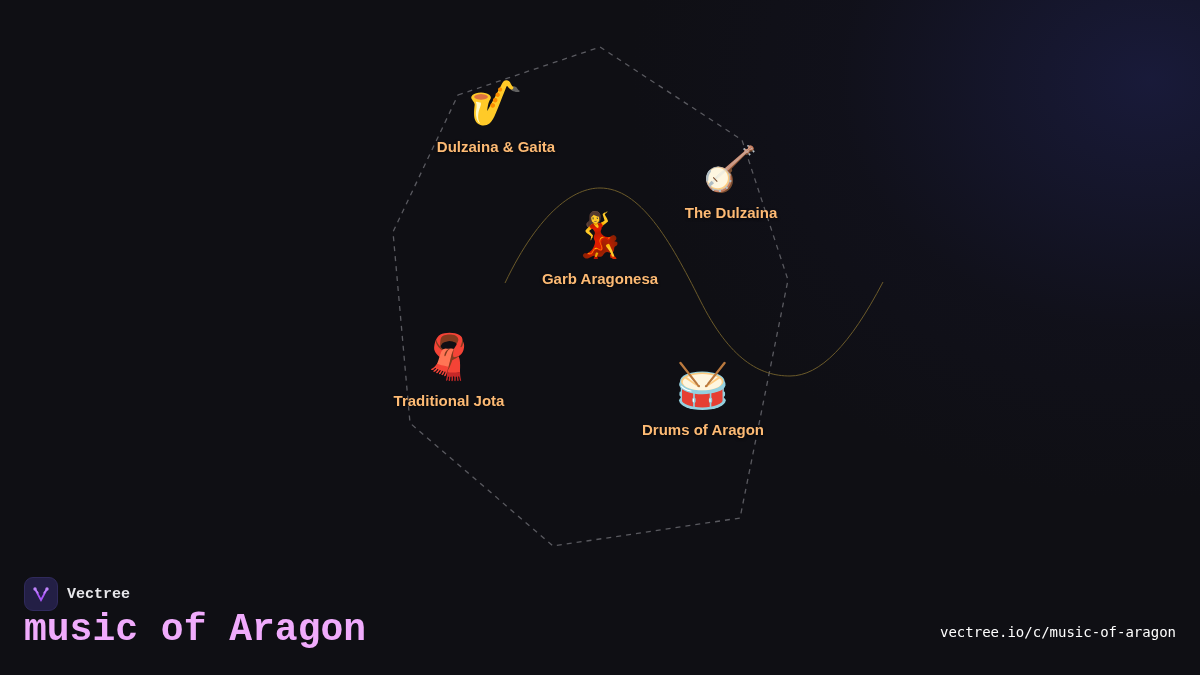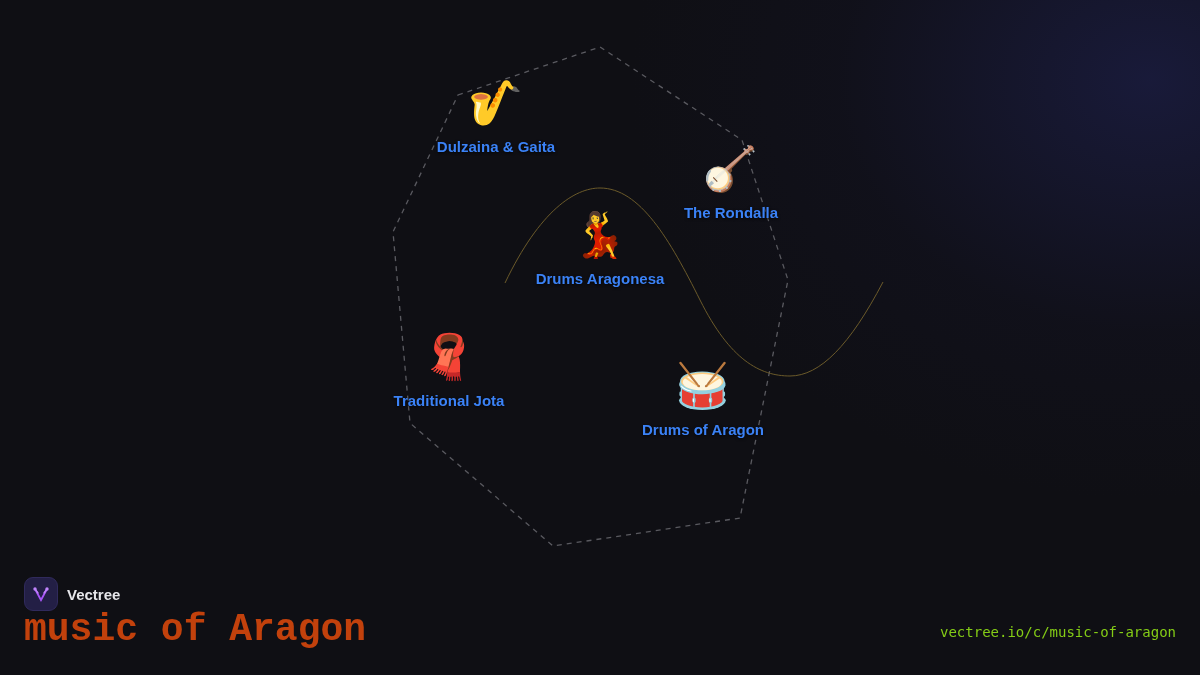--- a/index.html
+++ b/index.html
@@ -15,64 +15,64 @@
   svg.graph { position: absolute; left: 0; top: 0; }
   .node {
     position: absolute; transform: translate(-50%, 0);
     display: flex; flex-direction: column; align-items: center;
   }
   .node .emoji {
     font-size: 44px; line-height: 54px; height: 54px;
     font-family: "DejaVu Sans", sans-serif;
   }
   .node .label {
-    margin-top: 8px; color: #3b82f6; font-weight: bold; font-size: 15px;
+    margin-top: 8px; color: #fdba74; font-weight: bold; font-size: 15px;
     white-space: nowrap; text-shadow: 0 1px 3px rgba(0,0,0,0.8);
   }
   .brand { position: absolute; left: 24px; top: 577px; display: flex; align-items: center; }
   .brand-logo {
     width: 32px; height: 32px; border-radius: 9px; background: #231f45;
     border: 1px solid #302a5c; display: flex; align-items: center; justify-content: center;
   }
   .brand-name {
-    margin-left: 9px; color: #e6e6ea; font-family: Liberation Sans, sans-serif;
+    margin-left: 9px; color: #e6e6ea; font-family: Liberation Mono, monospace;
     font-weight: bold; font-size: 15px;
   }
   .title {
-    position: absolute; left: 24px; top: 608px; color: #c2410c;
+    position: absolute; left: 24px; top: 608px; color: #f0abfc;
     font-family: "Liberation Mono", monospace; font-weight: bold; font-size: 38px; letter-spacing: 0px;
   }
   .url {
-    position: absolute; right: 24px; top: 624px; color: #84cc16;
+    position: absolute; right: 24px; top: 624px; color: #ffffff;
     font-family: "DejaVu Sans Mono", monospace; font-size: 14px;
   }
 </style>
 </head>
 <body>
 
 <div class="glow"></div>
 
 <svg class="graph" width="1200" height="675">
   <polygon points="458,95 600,47 742,140 788,280 740,518 553,546 410,423 393,232" fill="none" stroke="#5a5a60" stroke-width="1.3" stroke-dasharray="5,5"></polygon>
   <path d="M505,283 C540,210 575,188 600,188 C640,188 670,240 700,300 C730,360 760,376 790,376 C820,376 850,345 883,282" fill="none" stroke="#6b5a2a" stroke-width="1"></path>
 </svg>
 
 <div class="node" style="left:496px; top:76px;">
   <div class="emoji">🎷</div>
   <div class="label">Dulzaina &amp; Gaita</div>
 </div>
 
 <div class="node" style="left:731px; top:142px;">
   <div class="emoji">🪕</div>
-  <div class="label">The Rondalla</div>
+  <div class="label">The Dulzaina</div>
 </div>
 
 <div class="node" style="left:600px; top:208px;">
   <div class="emoji">💃</div>
-  <div class="label">Drums Aragonesa</div>
+  <div class="label">Garb Aragonesa</div>
 </div>
 
 <div class="node" style="left:449px; top:330px;">
   <div class="emoji">🧣</div>
   <div class="label">Traditional Jota</div>
 </div>
 
 <div class="node" style="left:703px; top:359px;">
   <div class="emoji">🥁</div>
   <div class="label">Drums of Aragon</div>

